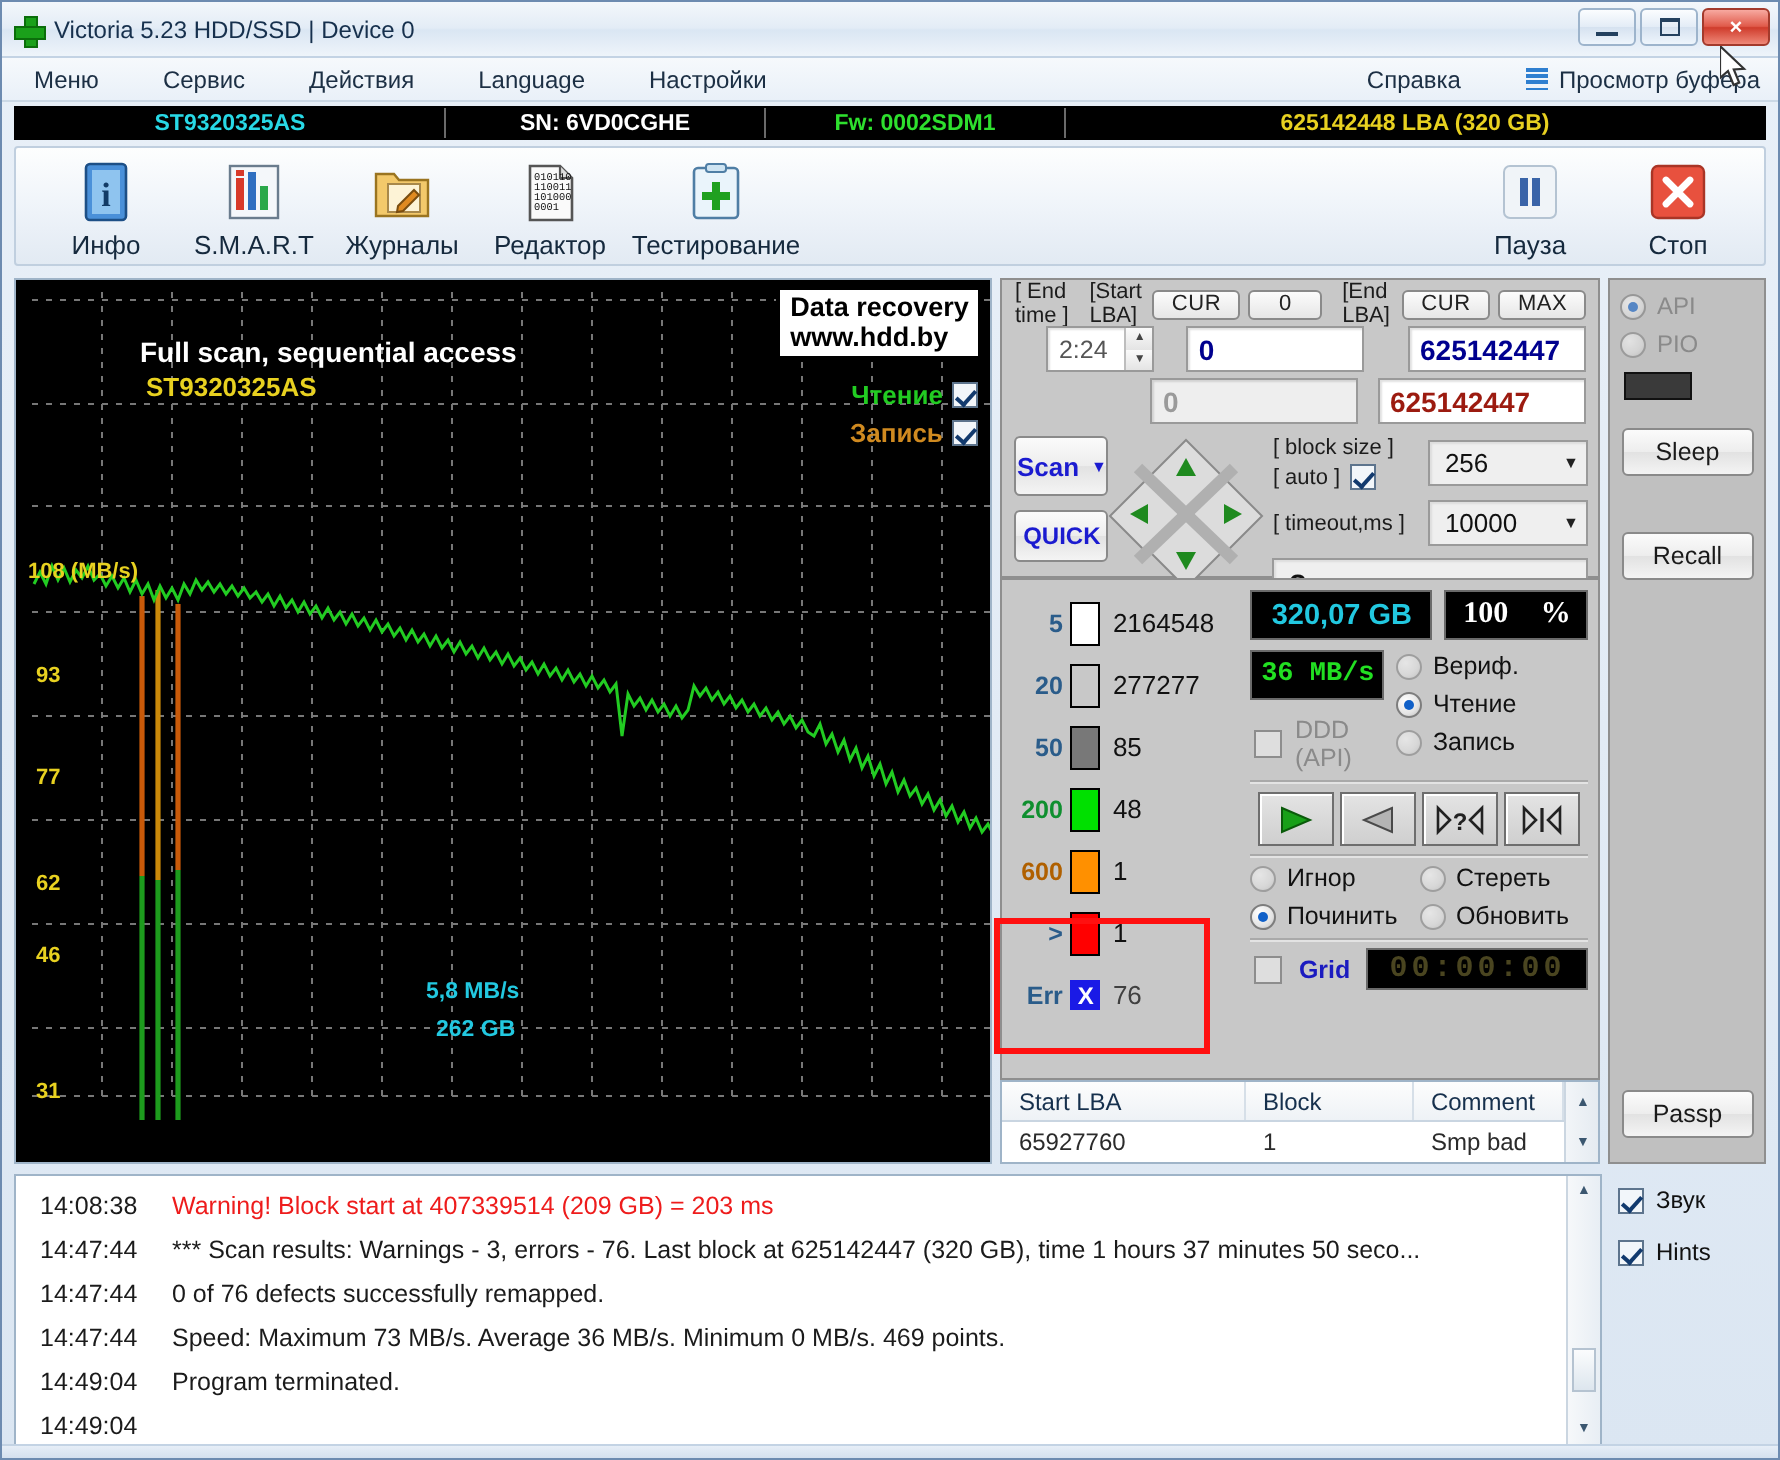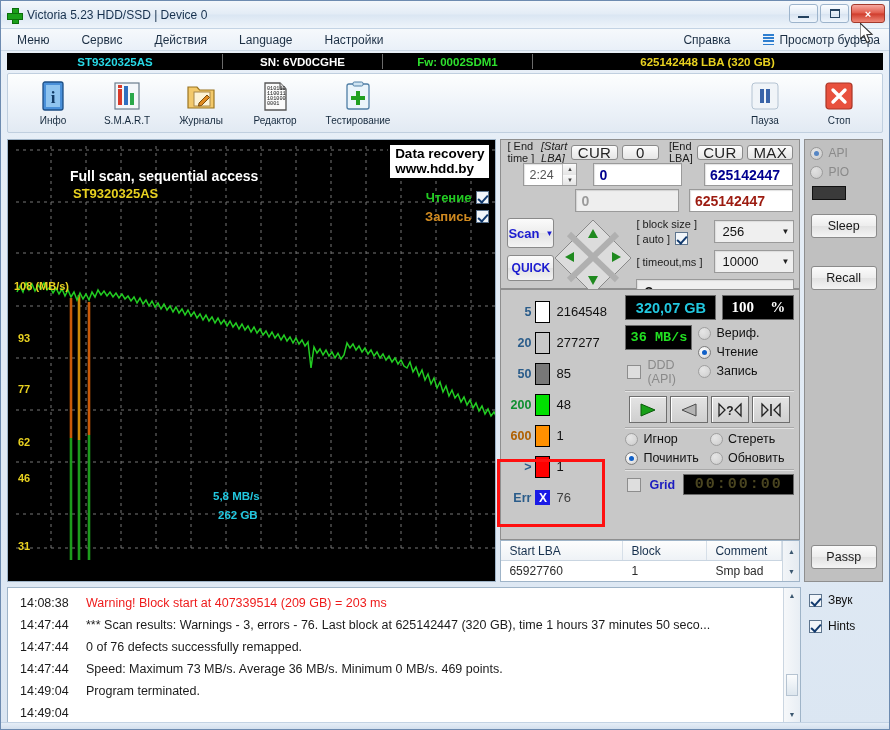--- a/index.html
+++ b/index.html
@@ -88,21 +88,21 @@
     display:flex; align-items:flex-start; padding: 4px 6px 0 8px;
     position: relative;
   }
   .tbtn {
     width: 74px; display:flex; flex-direction:column; align-items:center;
     padding-top:2px; cursor:default;
   }
   .tbtn .ticon {
     width:40px; height:34px; display:flex; align-items:center; justify-content:center;
   }
-  .tbtn .tlabel { font-size:10px; color:#15293d; margin-top:1px; white-space:nowrap; }
+  .tbtn .tlabel { font-size:13px; color:#15293d; margin-top:1px; white-space:nowrap; }
   .tbtn.wide { width: 92px; }
   .toolbar-right { position:absolute; right:6px; top:4px; display:flex; }
 
   
   .main {
     position:absolute; left:6px; right:6px; top:138px; height:443px;
     display:flex;
   }
 
   
@@ -135,21 +135,21 @@
     position:relative;
   }
 
   .ptop { height:150px; padding:4px 6px 0 6px; }
   .lbl { font-size:11px; color:#1c1c1c; }
   .minibtn {
     display:inline-flex; align-items:center; justify-content:center;
     height:15px; min-width:26px; padding:0 16px;
     border:1px solid #8a8a8a; border-radius:3px;
     background: linear-gradient(180deg,#fcfcfc,#e6e6e6);
-    font-size:15px; color:#222; letter-spacing:.3px;
+    font-size:11px; color:#222; letter-spacing:.3px;
   }
   .tfield {
     height:23px; border:1px solid #9a9a9a; background:#fff;
     display:flex; align-items:center; padding:0 5px;
     font-size:14px; font-weight:bold;
     box-shadow: inset 1px 1px 1px rgba(0,0,0,.12);
   }
   .tfield.ro { background:#eee; color:#9a9a9a; }
   .spin {
     width:64px; height:23px; border:1px solid #9a9a9a; background:#fff;
@@ -472,21 +472,21 @@
           <span class="chk-lt on"></span>
         </div>
       </div>
     </div>
 
     <div class="ctrlcol">
 
       <div class="panel ptop">
         <div style="display:flex; align-items:center; gap:4px; height:16px;">
           <span class="lbl" style="width:80px;">[ End time ]</span>
-          <span class="lbl" style="width:66px;font-style:italic;">[Start LBA]</span>
+          <span class="lbl" style="width:66px;">[Start LBA]</span>
           <span class="minibtn">CUR</span>
           <span class="minibtn">0</span>
           <span class="lbl" style="width:62px; margin-left:6px;">[End LBA]</span>
           <span class="minibtn">CUR</span>
           <span class="minibtn">MAX</span>
         </div>
 
         <div style="display:flex; gap:16px; margin-top:3px;margin-left:16px;">
           <div class="spin">
             <span>2:24</span>

